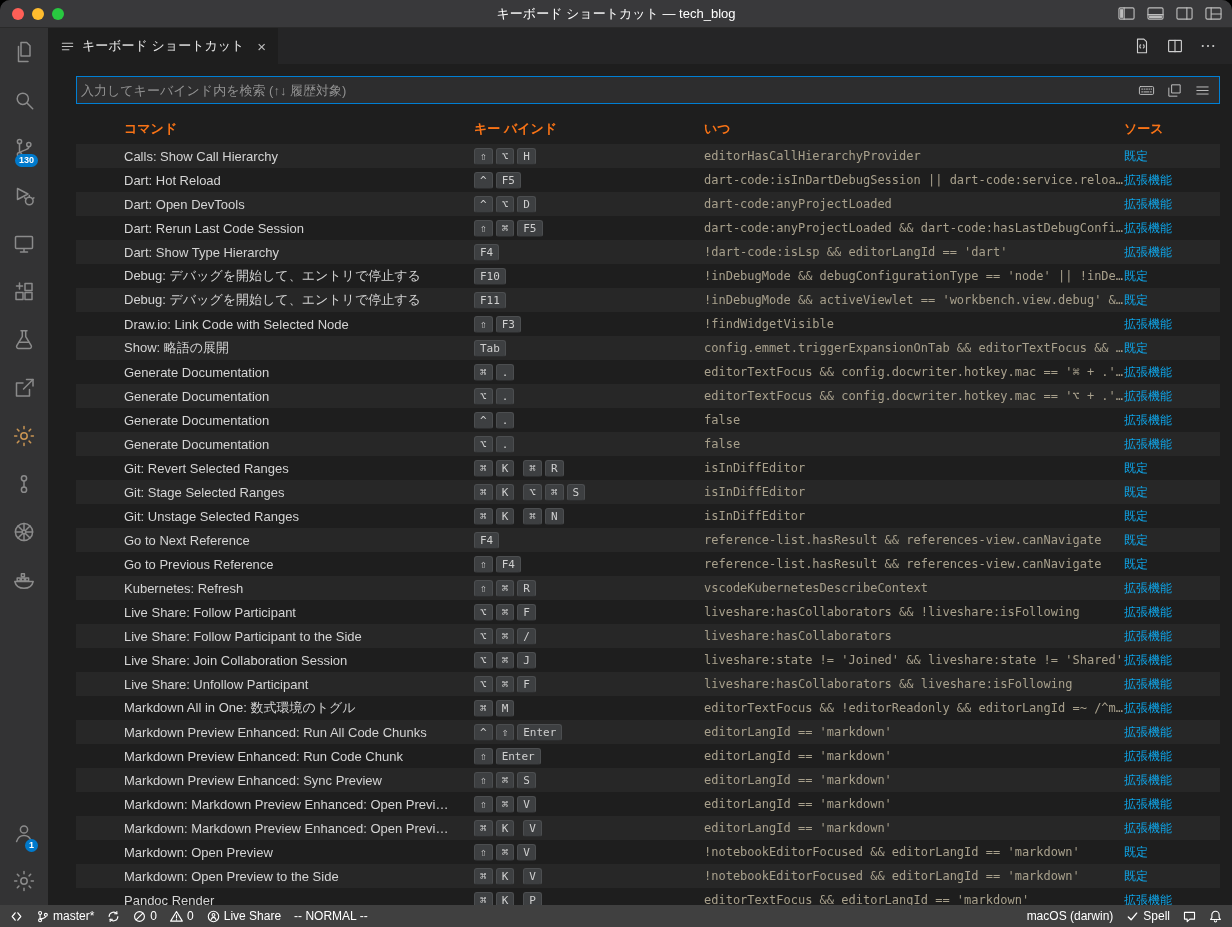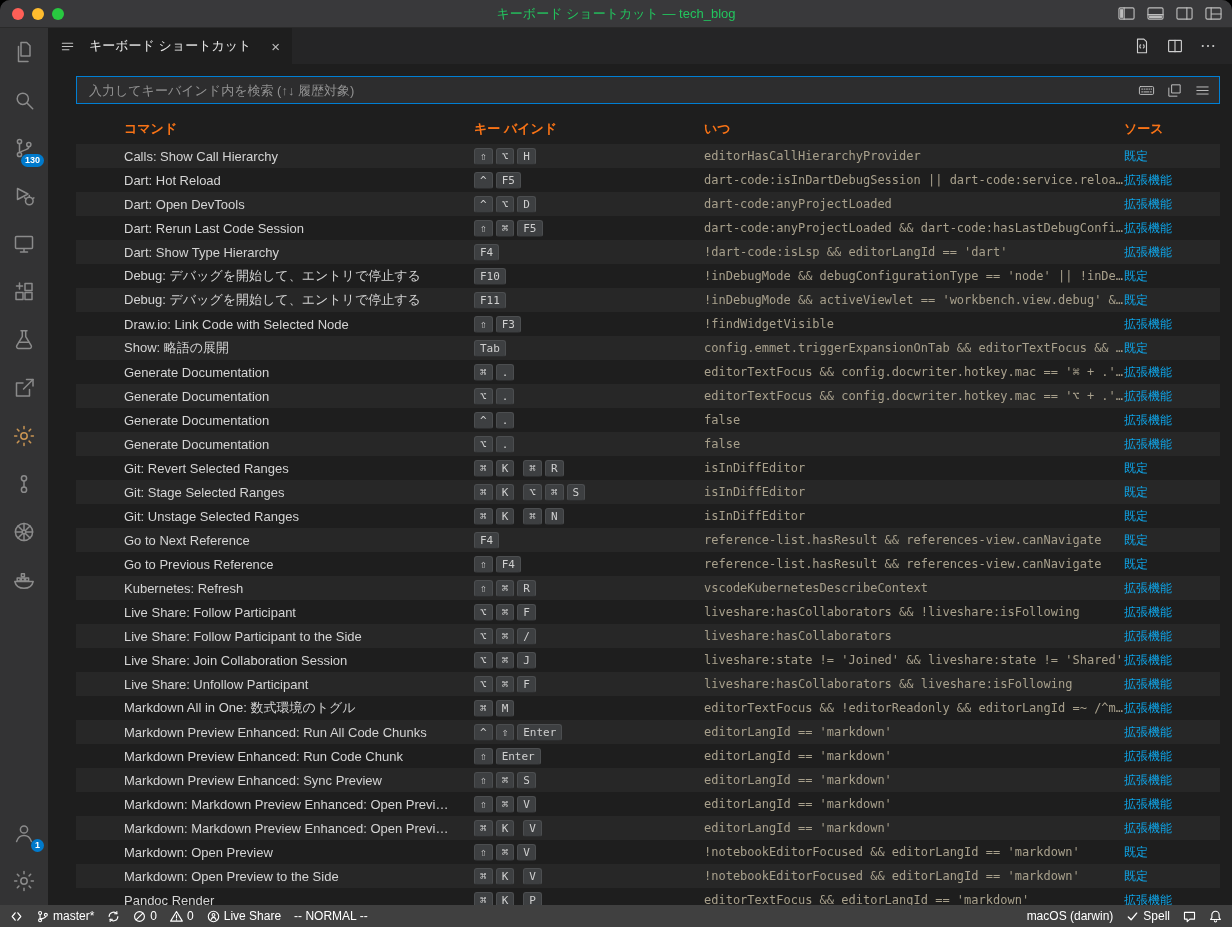--- a/index.html
+++ b/index.html
@@ -5,46 +5,46 @@
   * { box-sizing: border-box; margin: 0; padding: 0; }
   html,body { width:1232px; height:927px; background:#000; }
   body { font-family:"Liberation Sans", sans-serif; }
   .window { width:1232px; height:927px; display:flex; flex-direction:column; background:#1e1e1e; border-radius:10px 10px 0 0; overflow:hidden; }
 
   
   .titlebar { flex:0 0 28px; background:#39393b; position:relative; display:flex; align-items:center; justify-content:center; border-bottom:1px solid #2a2a2a; }
   .traffic { position:absolute; left:12px; top:8px; display:flex; gap:8px; }
   .light { width:12px; height:12px; border-radius:50%; }
   .light.red { background:#ff5f57; } .light.yellow { background:#febc2e; } .light.green { background:#28c840; }
-  .title-text { font-size:13px; color:#22c55e; }
+  .title-text { font-size:13px; color:#ffffff; }
   .layout-icons { position:absolute; right:10px; top:0; height:100%; display:flex; align-items:center; gap:12px; color:#bdbdbd; }
   .layout-icons .icon { display:flex; }
 
   
   .main { flex:1; display:flex; min-height:0; }
   .activitybar { flex:0 0 48px; background:#333334; display:flex; flex-direction:column; align-items:center; color:#8b8b8b; }
   .activity-item { width:48px; height:48px; display:flex; align-items:center; justify-content:center; position:relative; }
   .activity-spacer { flex:1; }
-  .activity-badge { position:absolute; right:4px; bottom:5px; background:#007acc; color:#fff; font-size:9px; line-height:13px; padding:0 4px; border-radius:8px; font-weight:bold; }
+  .activity-badge { position:absolute; right:10px; bottom:5px; background:#007acc; color:#fff; font-size:9px; line-height:13px; padding:0 4px; border-radius:8px; font-weight:bold; }
   .activity-item .icon { display:flex; }
 
   .editor { flex:1; display:flex; flex-direction:column; min-width:0; background:#1e1e1e; }
 
   
   .tabbar { flex:0 0 36px; background:#252526; display:flex; align-items:stretch; }
-  .tab { display:flex; align-items:center; gap:14px; padding:0 12px; background:#1e1e1e; color:#e9e9e9; font-size:13px; }
+  .tab { display:flex; align-items:center; gap:7px; padding:0 12px; background:#1e1e1e; color:#e9e9e9; font-size:13px; }
   .tab .icon { display:flex; color:#c2c2c2; }
   .tab-close { margin-left:6px; color:#bdbdbd; font-size:15px; line-height:1; cursor:default; }
   .tab-actions { margin-left:auto; display:flex; align-items:center; gap:15px; padding-right:15px; color:#d0d0d0; }
   .tab-actions .icon { display:flex; }
 
   
   .search-area { padding:12px 12px 10px 28px; }
   .search-box { height:28px; border:1px solid #007fd4; background:#2d2d2e; display:flex; align-items:center; }
-  .search-box input { flex:1; height:100%; background:transparent; border:0; outline:0; color:#3b82f6; font-size:13px; padding:0 12px; font-family:inherit; }
+  .search-box input { flex:1; height:100%; background:transparent; border:0; outline:0; color:#3b82f6; font-size:13px; padding:0 4px; font-family:inherit; }
   .search-box input::placeholder { color:#929292; }
   .search-icons { display:flex; align-items:center; gap:11px; padding-right:8px; color:#c9c9c9; }
   .search-icons .icon { display:flex; }
 
   
   .kb-table { flex:1; overflow:hidden; margin:0 12px 0 28px; }
   .kb-header, .kb-row { display:grid; grid-template-columns:48px 350px 230px 420px 1fr; align-items:center; }
   .kb-header { height:30px; font-weight:bold; color:#f97316; font-size:13px; }
   .kb-row { height:24px; font-size:13px; color:#d4d4d4; }
   .kb-row.odd { background:rgba(255,255,255,0.045); }

